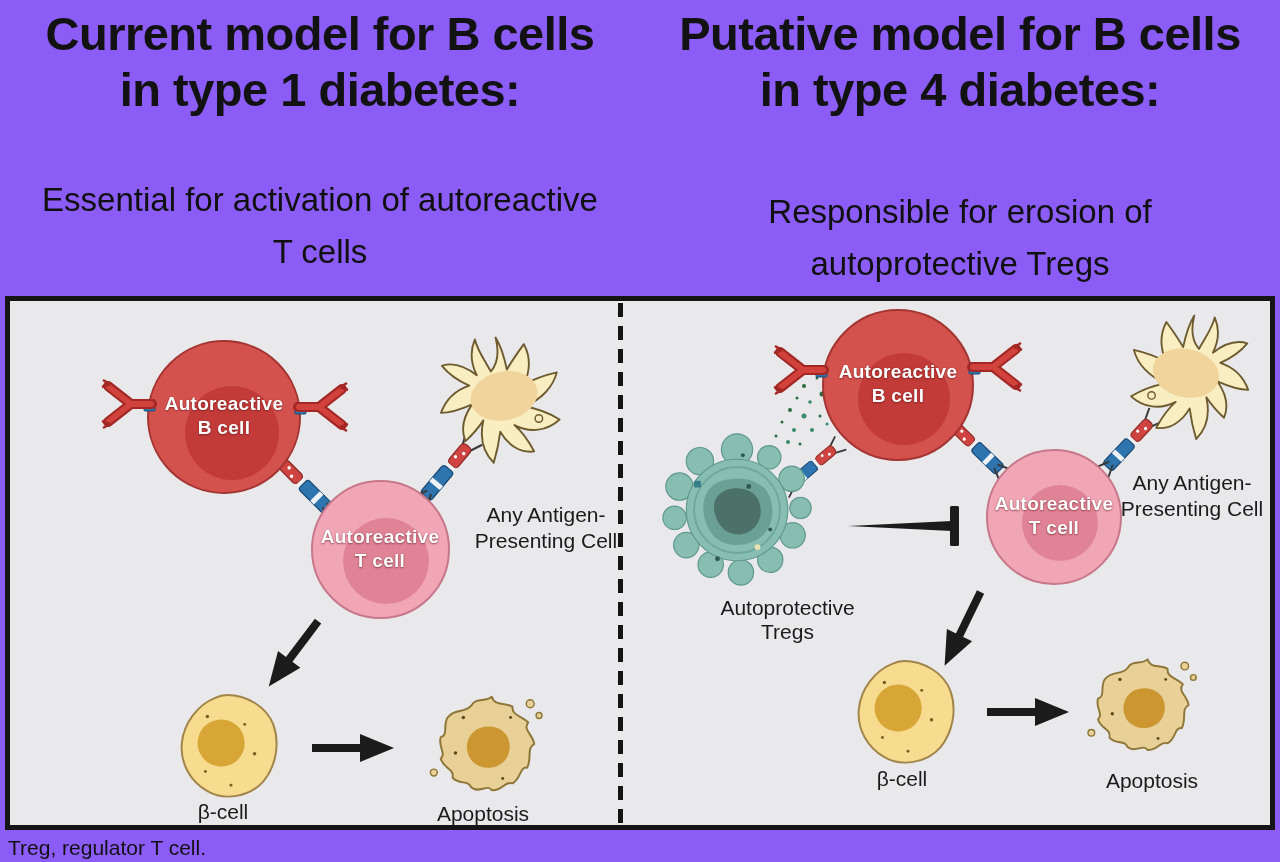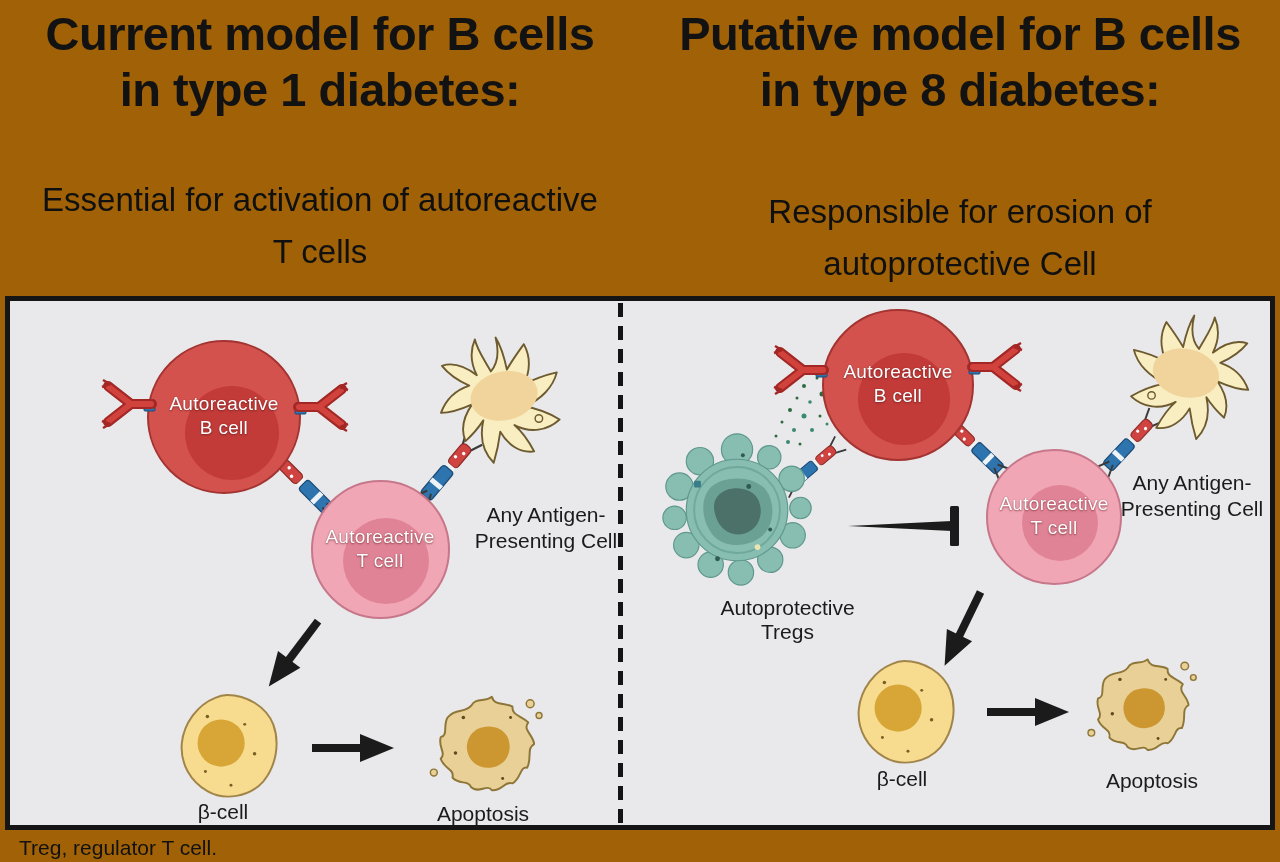--- a/index.html
+++ b/index.html
@@ -1,18 +1,18 @@
 <!DOCTYPE html>
 <html style="--panel-bg: #e9e9eb; --b-cell: #d4524e; --b-cell-nucleus: #c23b38; --t-cell: #f1a6b5; --t-cell-nucleus: #e18396; --treg: #88bdb1; --treg-nucleus: #4c7168; --apc: #f9edc2; --apc-nucleus: #f0d49c; --beta-cell: #f7dc90; --beta-cell-nucleus: #d8a636; --apoptosis: #e8d097; --apoptosis-nucleus: #cc9630; --antibody-red: #d2423d; --receptor-blue: #2e75b0; --receptor-red: #cf4440; --arrow-black: #1b1b1b; --particle-green: #2d6b3f;"><head>
 <meta charset="utf-8">
 <style>
   html,body{margin:0;padding:0;background:#ffffff;}
   #canvas{
     position:relative;width:1280px;height:862px;overflow:hidden;
-    background:#a16207;
+    background:#8b5cf6;
     font-family:"Liberation Sans","DejaVu Sans",sans-serif;
     color:#161616;
   }
   .abs{position:absolute;}
   .title{
     width:600px;text-align:center;font-size:47px;font-weight:bold;
     line-height:56px;letter-spacing:-0.5px;color:#121212;
   }
   .subtitle{
     width:560px;text-align:center;font-size:33px;font-weight:normal;
@@ -23,39 +23,39 @@
     border:5px solid #151515;box-sizing:border-box;
     background:var(--panel-bg,#e9e9eb);
   }
   #divider{
     left:618px;top:303px;width:5px;height:521px;
     background:repeating-linear-gradient(to bottom,#141414 0 14px,transparent 14px 23px);
   }
   .cell-circle{border-radius:50%;box-sizing:border-box;}
   .nucleus{border-radius:50%;position:absolute;}
   .cell-caption{
-    text-align:center;font-weight:normal;font-size:19px;line-height:24px;
+    text-align:center;font-weight:bold;font-size:19px;line-height:24px;
     color:#ffffff;text-shadow:0 1px 2px rgba(90,20,25,.55),0 0 1px rgba(90,20,25,.5);
     letter-spacing:.3px;
   }
   .dark-label{
     text-align:center;font-size:21px;line-height:26px;color:#1b1b1b;
   }
-  .footnote{font-size:21px;color:#111;margin-left:11px;}
+  .footnote{font-size:21px;color:#111;}
   svg{display:block;overflow:visible;}
 </style>
 </head>
 <body>
 
 <div id="canvas">
 
   <div class="abs title" style="left:20px;top:6px;">Current model for B cells in type 1 diabetes:</div>
-  <div class="abs title" style="left:660px;top:6px;">Putative model for B cells in type 8 diabetes:</div>
+  <div class="abs title" style="left:660px;top:6px;">Putative model for B cells in type 4 diabetes:</div>
   <div class="abs subtitle" style="left:40px;top:174px;">Essential for activation of autoreactive T cells</div>
-  <div class="abs subtitle" style="left:680px;top:186px;">Responsible for erosion of autoprotective Cell</div>
+  <div class="abs subtitle" style="left:680px;top:186px;">Responsible for erosion of autoprotective Tregs</div>
 
   <div class="abs" id="panel"></div>
   <div class="abs" id="divider"></div>
 
   <div class="abs" style="left:251px;top:470px;transform:rotate(45deg) scale(0.85);">
     <svg width="110" height="34" viewBox="0 0 110 34">
       <path d="M3 5 L24 14 M3 29 L24 20" stroke="#3a3a3a" stroke-width="2.5" fill="none"></path>
       <rect x="15" y="10" width="30" height="14" rx="5" style="fill:var(--receptor-red)" stroke="#8e2a27" stroke-width="1.5"></rect>
       <circle cx="25" cy="15" r="2" fill="#fff"></circle>
         <circle cx="34" cy="20" r="2" fill="#fff"></circle>

